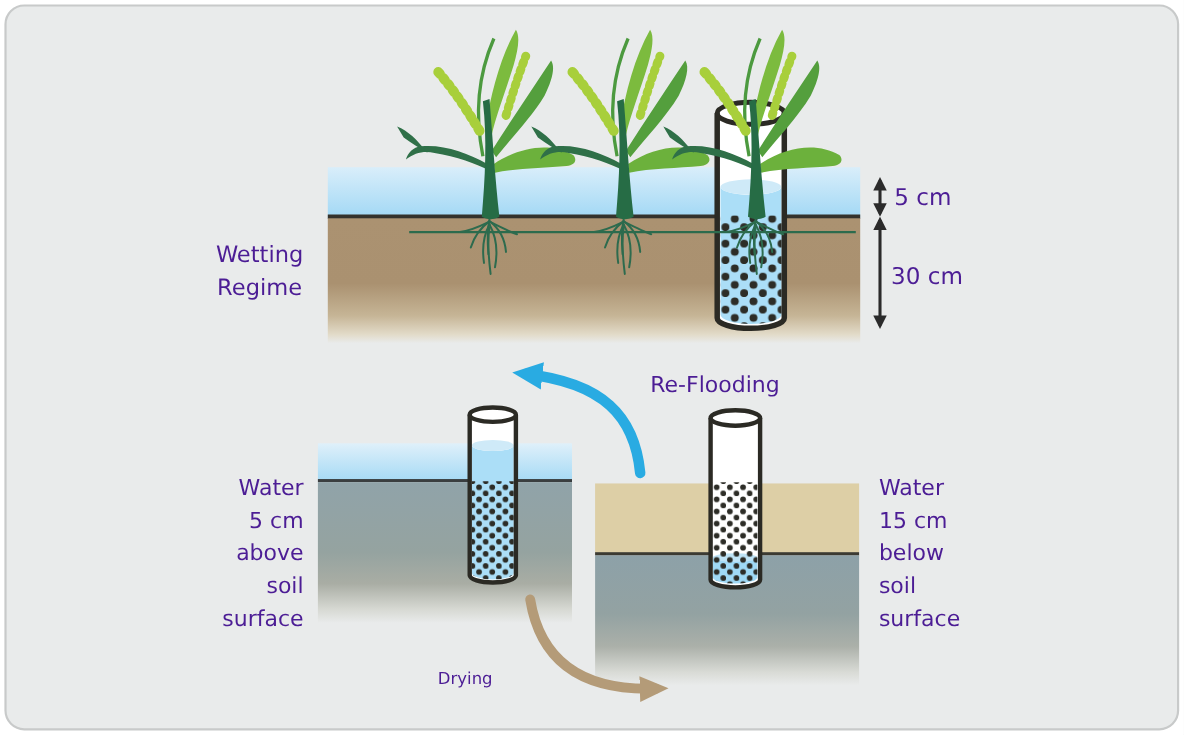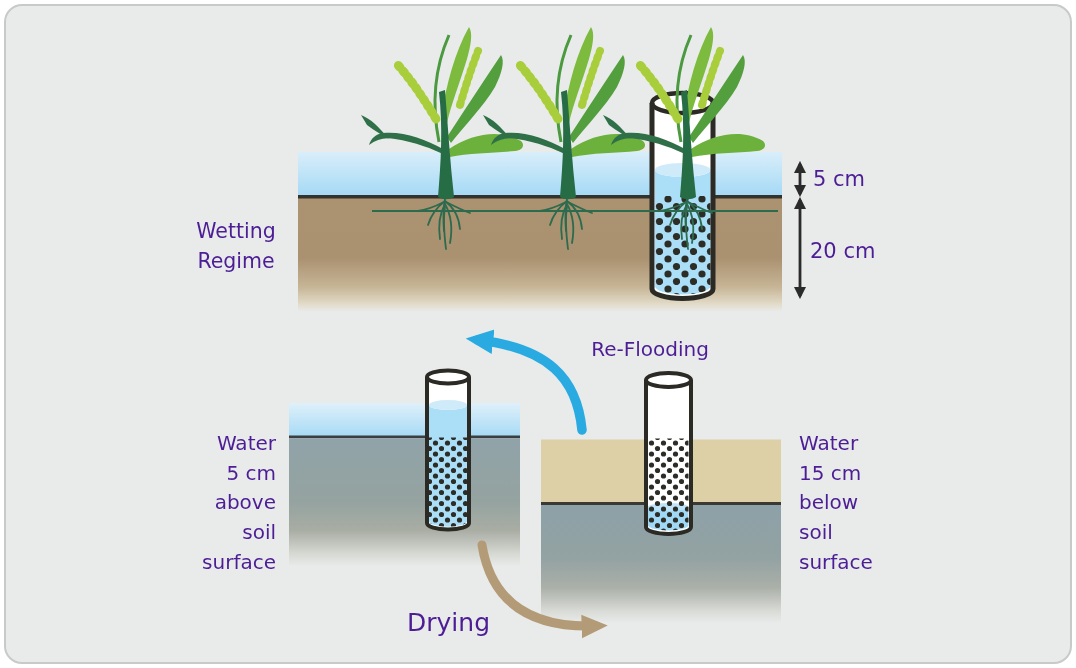--- a/index.html
+++ b/index.html
@@ -6,21 +6,21 @@
   .stage{position:relative;width:1076px;height:668px;background:#ffffff;overflow:hidden;
          font-family:"DejaVu Sans","Liberation Sans",sans-serif;}
   .card{position:absolute;left:4px;top:4px;right:4px;bottom:4px;
         background:#e9ebeb;border:2px solid #c8caca;border-radius:18px;}
   .art{position:absolute;left:0;top:0;width:1076px;height:668px;}
   .lbl{position:absolute;color:#4c1d95;white-space:pre-line;}
   .lbl-wetting{left:170px;top:217px;width:132px;text-align:center;font-size:20.5px;line-height:29.5px;}
   .lbl-5cm{left:813px;top:167px;font-size:21px;}
   .lbl-20cm{left:810px;top:239px;font-size:21px;}
   .lbl-reflood{left:565px;top:337px;width:170px;text-align:center;font-size:20px;}
-  .lbl-drying{left:398px;top:608px;width:92px;text-align:right;font-size:25px;}
+  .lbl-drying{left:398px;top:608px;width:92px;text-align:left;font-size:15px;}
   .lbl-flooded{left:156px;top:429px;width:120px;text-align:right;font-size:20px;line-height:29.7px;}
   .lbl-dried{left:799px;top:429px;width:120px;text-align:left;font-size:20px;line-height:29.7px;}
 </style>
 </head>
 <body>
 
 <div class="stage">
   <div class="card"></div>
 
   <svg class="art" viewBox="0 0 1076 668">
@@ -155,21 +155,21 @@
       </g>
     </g>
 
     <path d="M582,430 C577,378 548,348 478,340" fill="none" stroke-width="9.5" stroke-linecap="round" marker-end="url(#blueHead)" stroke="#29abe2"></path>
     <path d="M482,545 C492,606 535,628 596,626" fill="none" stroke-width="9" stroke-linecap="round" marker-end="url(#tanHead)" stroke="#b49b78"></path>
   </svg>
 
   <div class="lbl lbl-wetting">Wetting
 Regime</div>
   <div class="lbl lbl-5cm">5 cm</div>
-  <div class="lbl lbl-20cm">20 cm</div>
+  <div class="lbl lbl-20cm">30 cm</div>
   <div class="lbl lbl-reflood">Re-Flooding</div>
   <div class="lbl lbl-drying">Drying</div>
   <div class="lbl lbl-flooded">Water
 5 cm
 above
 soil
 surface</div>
   <div class="lbl lbl-dried">Water
 15 cm
 below

